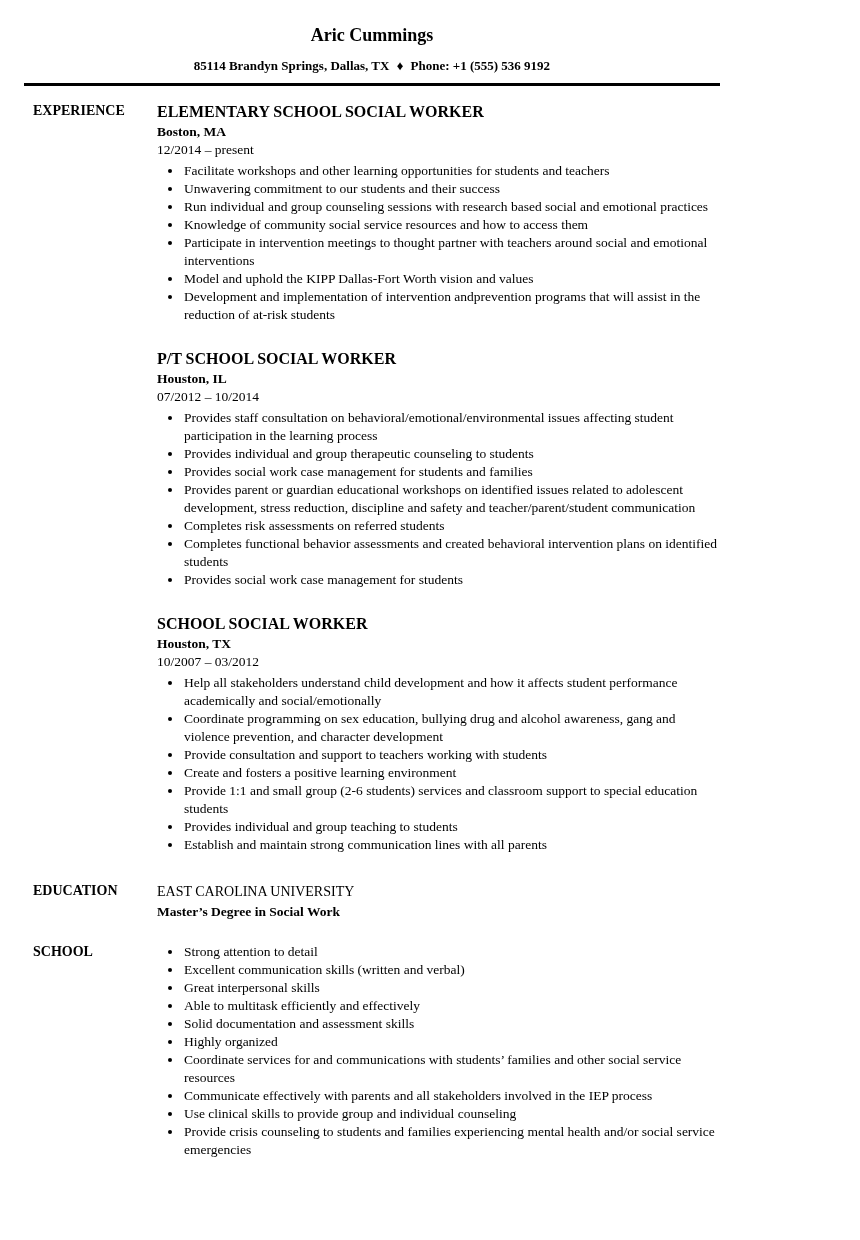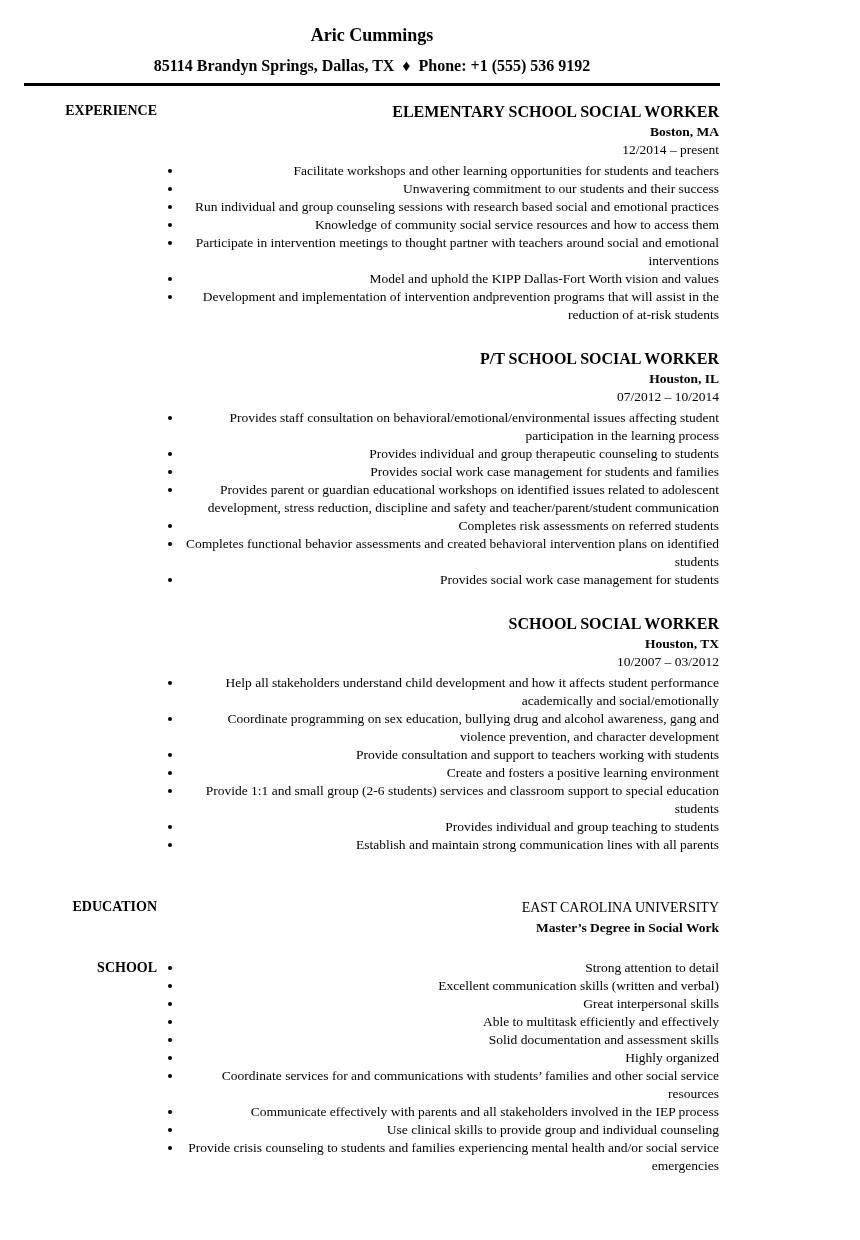--- a/index.html
+++ b/index.html
@@ -16,41 +16,41 @@
   }
   .header { text-align: center; padding-top: 25px; }
   .name {
     font-size: 18px;
     line-height: 20px;
     font-weight: bold;
     margin: 0 0 13px 0;
   }
   .contact {
     font-weight: bold;
-    font-size: 16px;
+    font-size: 13px;
     line-height: 16px;
   }
   .contact .sep { padding: 0 4px; }
   .rule {
     border: none;
     border-top: 3px solid #000000;
     margin: 9px 24px 0 24px;
   }
-  .content { padding: 16px 25px 0 33px; text-align: right; }
+  .content { padding: 16px 25px 0 33px; }
   .section { display: flex; margin-bottom: 28px; }
   .section-label {
     width: 124px;
     flex-shrink: 0;
     font-weight: bold;
     font-size: 14px;
     line-height: 17px;
   }
   .section-body { flex: 1; min-width: 0; }
   .job { margin-bottom: 25px; }
-  .job:last-child { margin-bottom: 16px; }
+  .job:last-child { margin-bottom: 0; }
   .job-title {
     font-weight: bold;
     font-size: 16px;
     line-height: 20px;
   }
   .job-location { font-weight: bold; line-height: 19px; }
   .job-dates { line-height: 18px; }
   .edu-school { font-weight: normal; font-size: 14px; line-height: 20px; }
   .edu-degree { font-weight: bold; line-height: 20px; }
   ul.bullets {

